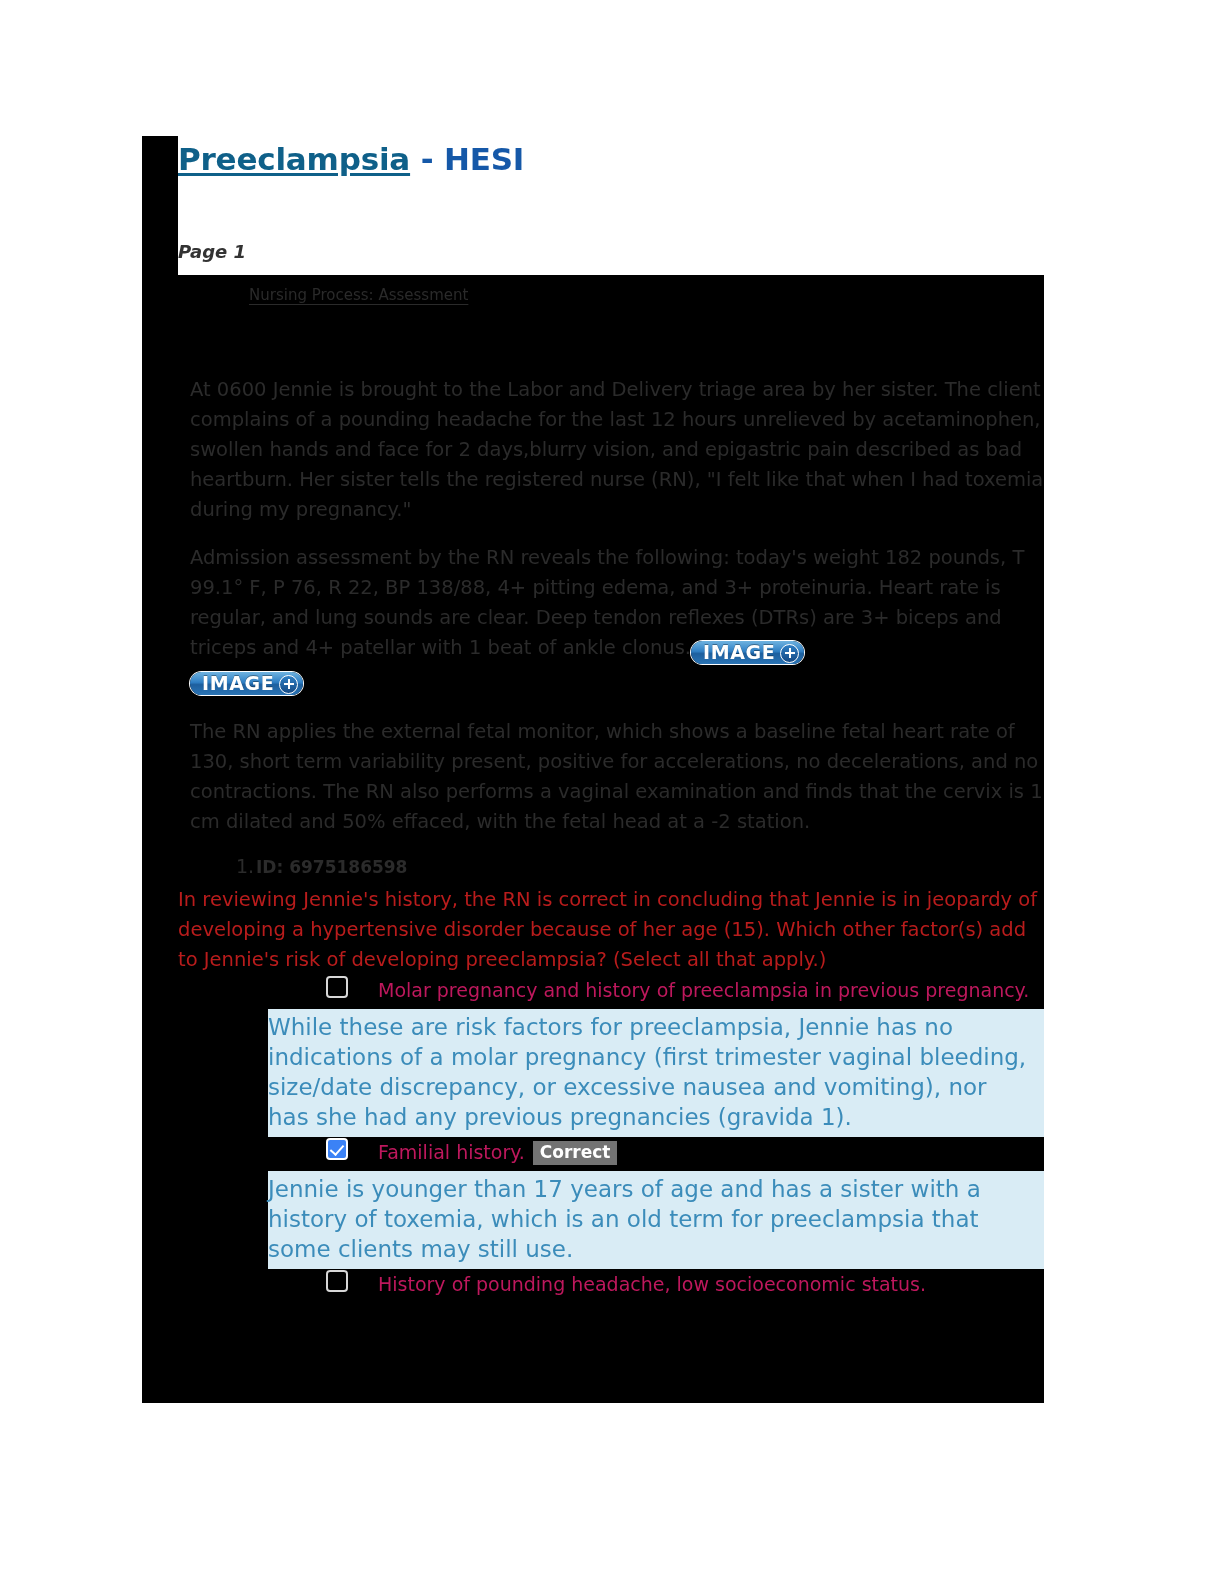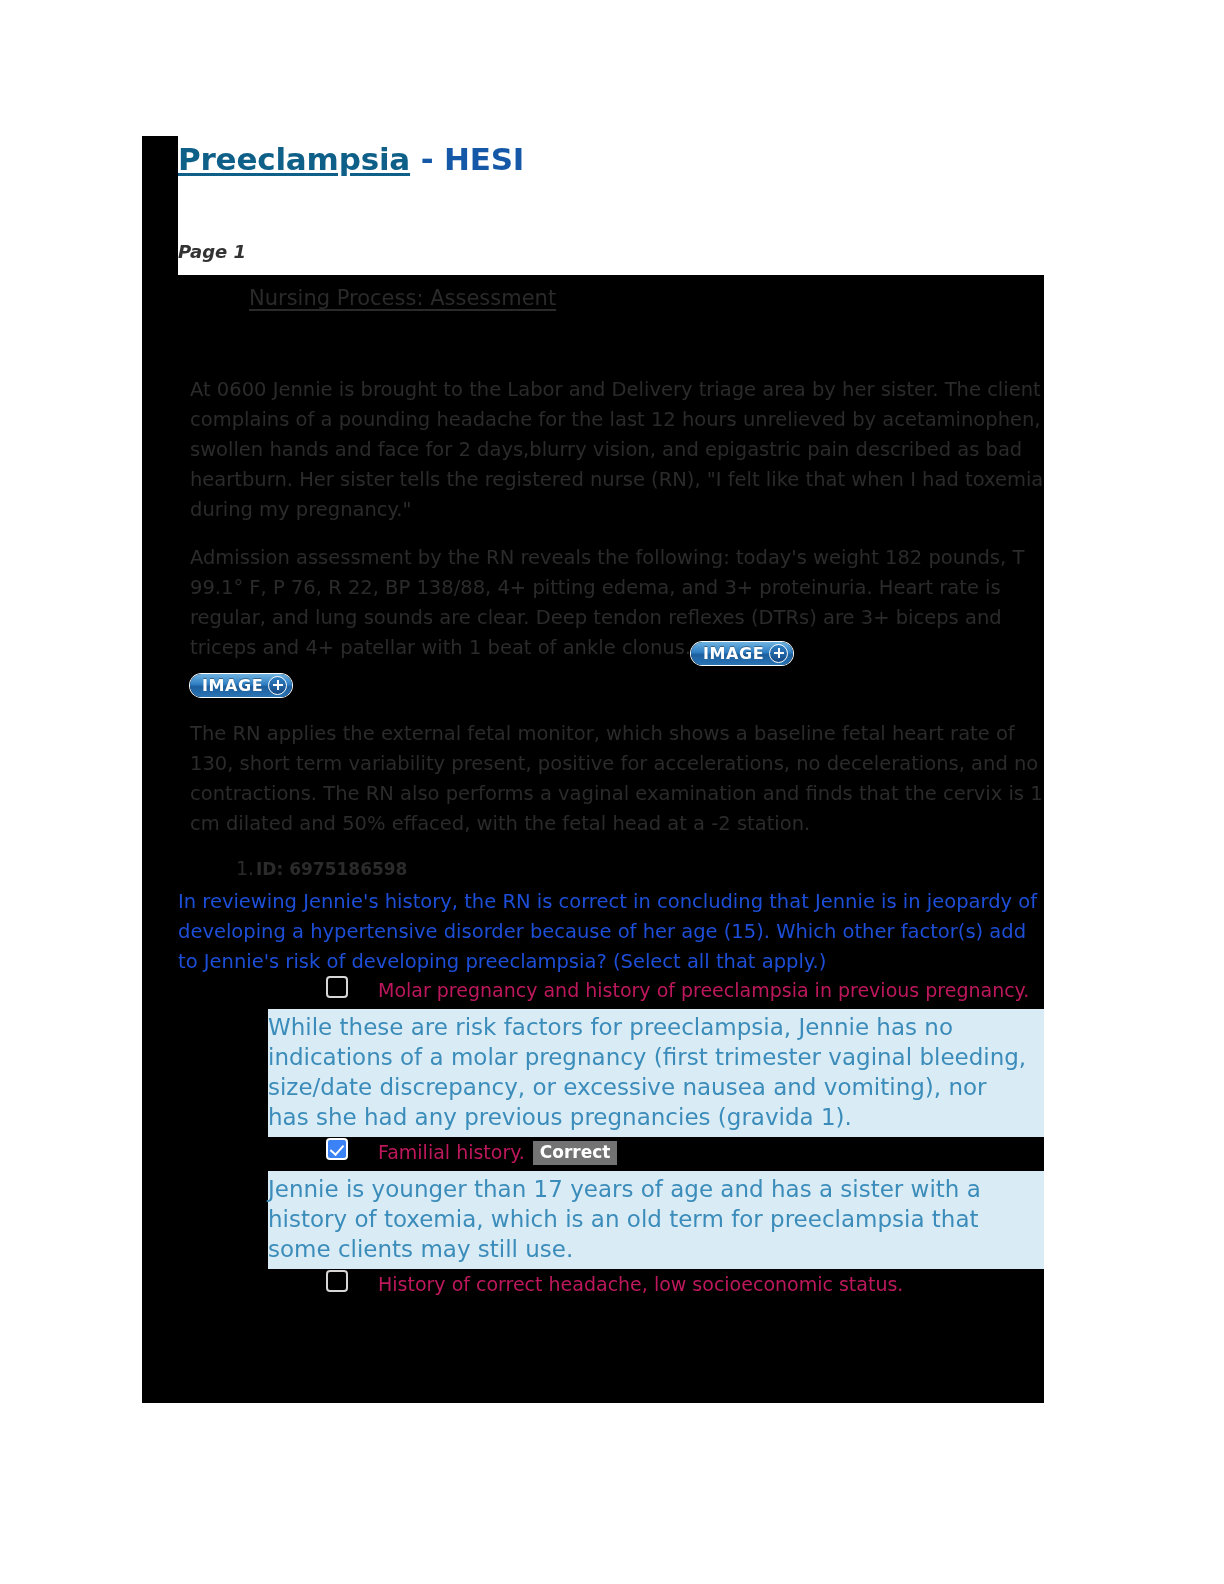--- a/index.html
+++ b/index.html
@@ -70,21 +70,21 @@
     font-weight: bold;
     font-style: italic;
     color: #333333;
   }
 
   
   .section-heading {
     position: absolute;
     left: 249px;
     top: 286px;
-    font-size: 21px;
+    font-size: 15px;
     color: #2a2a2a;
     text-decoration: underline;
     text-underline-offset: 4px;
   }
 
   .body-col {
     position: absolute;
     left: 178px;
     top: 375px;
     width: 866px;
@@ -100,21 +100,21 @@
 
   
   .image-btn {
     display: inline-block;
     vertical-align: -5px;
     height: 23px;
     padding: 0 5px 0 12px;
     border-radius: 12px;
     background: linear-gradient(to bottom, #6fb3e0 0%, #2f7fc4 45%, #1d5f9e 55%, #2a74b5 100%);
     box-shadow: 0 0 0 1px #ffffff, 0 1px 2px rgba(0,0,0,0.6);
-    font-size: 16px;
+    font-size: 19px;
     font-weight: bold;
     color: #ffffff;
     letter-spacing: 0.6px;
     line-height: 23px;
     white-space: nowrap;
     position: relative;
     text-shadow: 0 -1px 0 rgba(0,0,0,0.35);
   }
   .image-btn .plus-circle {
     display: inline-block;
@@ -157,21 +157,21 @@
   .id-line .idtext {
     font-size: 17px;
     font-weight: bold;
     color: #2b2b2b;
   }
 
   p.question {
     margin: 0 0 4px 0;
     font-size: 19.5px;
     line-height: 30px;
-    color: #1d4ed8;
+    color: #b91c1c;
   }
 
   
   .options {
     position: absolute;
     left: 178px;
     top: 975px;
     width: 866px;
   }
   .option-row {
@@ -277,18 +277,18 @@
     <div class="feedback">While these are risk factors for preeclampsia, Jennie has no indications of a molar pregnancy (first trimester vaginal bleeding, size/date discrepancy, or excessive nausea and vomiting), nor has she had any previous pregnancies (gravida 1).</div>
 
     <div class="option-row">
       <span class="cb checked"></span>
       <span class="opt-label">Familial history.</span><span class="badge-correct">Correct</span>
     </div>
     <div class="feedback">Jennie is younger than 17 years of age and has a sister with a history of toxemia, which is an old term for preeclampsia that some clients may still use.</div>
 
     <div class="option-row">
       <span class="cb unchecked"></span>
-      <span class="opt-label">History of correct headache, low socioeconomic status.</span>
+      <span class="opt-label">History of pounding headache, low socioeconomic status.</span>
     </div>
 
   </div>
 
 </div>
 
 </body></html>

